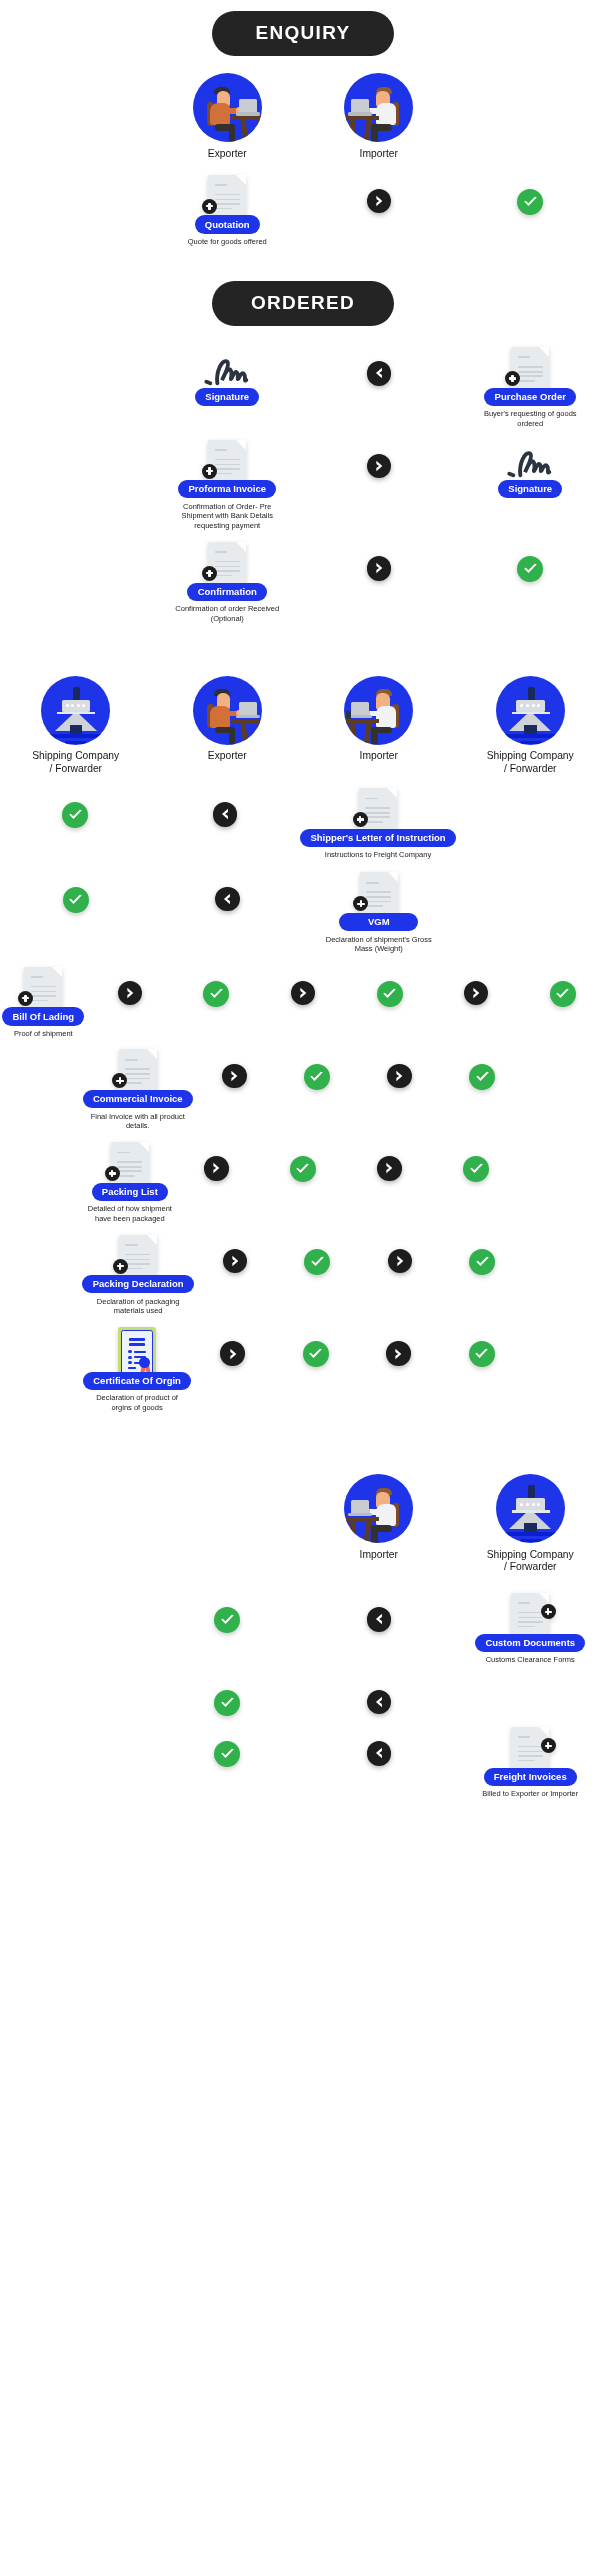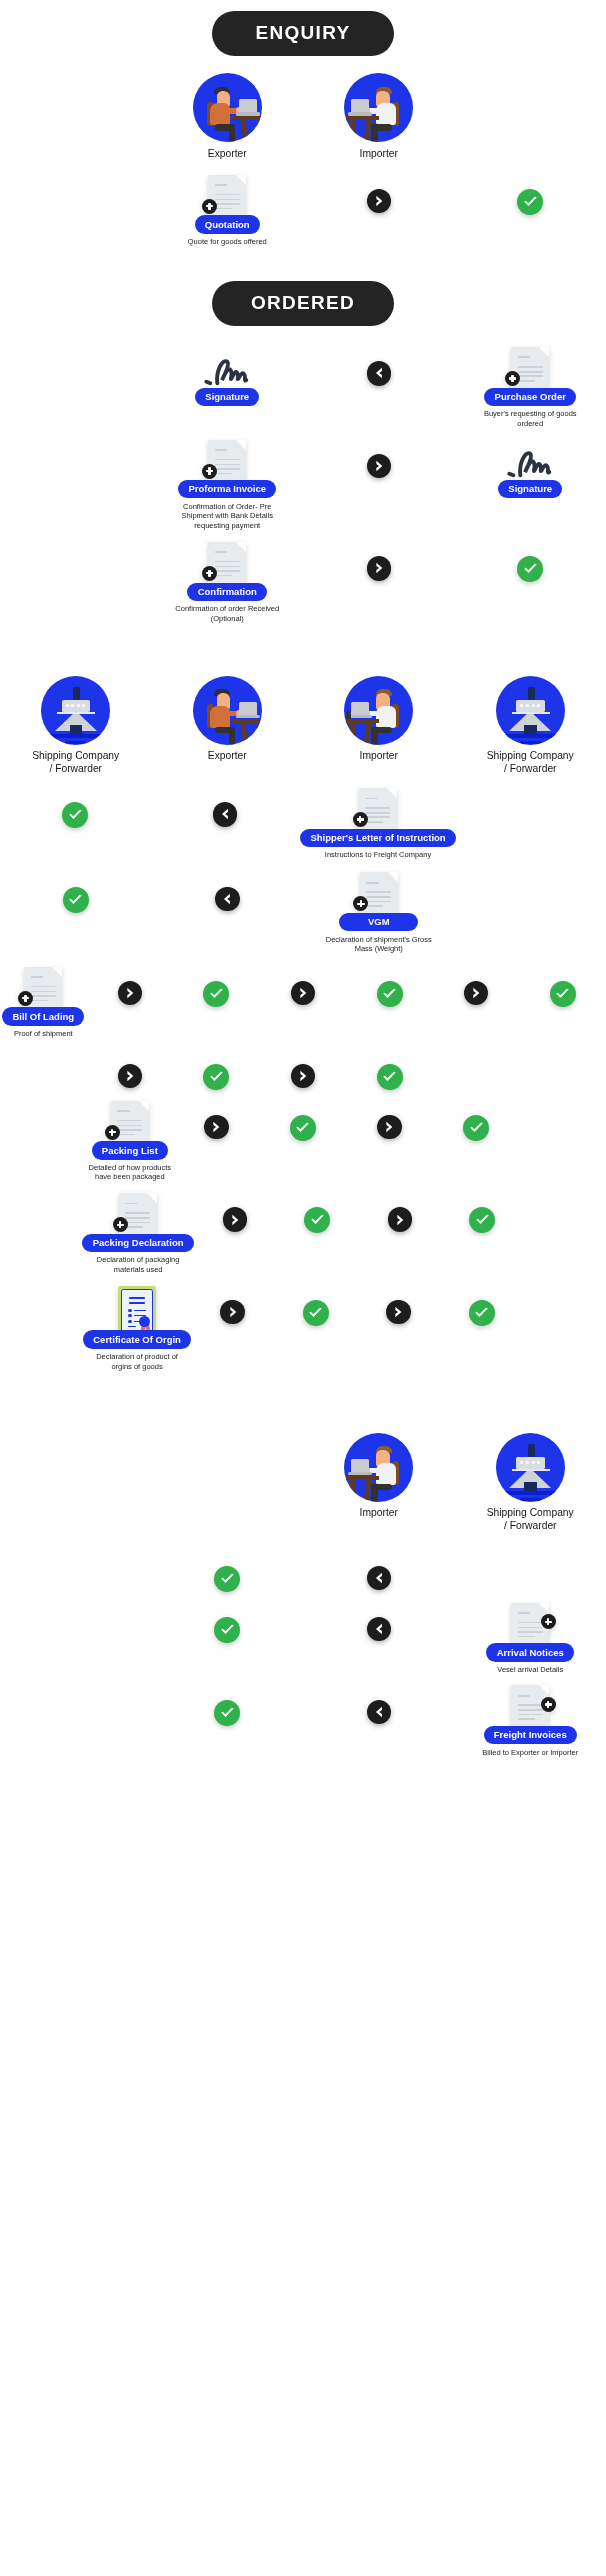--- a/index.html
+++ b/index.html
@@ -546,20 +546,32 @@
             <path d="M1.5 7 L7 12.5 L17.5 1.5 L15 1 L6.8 9.2 L3.5 6 Z" fill="#fff"></path>
           </svg>
       </div>
     </div>
   </div>
 
   <div style="height:11px" class="spacer"></div>
 
   <div class="row" style="grid-template-columns:repeat(7,1fr)">
     <div class="col"></div>
+    <div class="col step">
+      <div class="doc">
+        <div class="ln" style="left:6.3px;top:9.5px;width:12.6px;"></div>
+        <div class="ln" style="left:6.3px;top:19px;width:25px;"></div>
+        <div class="ln" style="left:6.3px;top:24px;width:25px;"></div>
+        <div class="ln" style="left:6.3px;top:28.4px;width:25px;"></div>
+        <div class="ln" style="left:6.3px;top:33px;width:17.4px;"></div>
+        <div class="plus"></div>
+      </div>
+      <div class="pill">Commercial Invoice</div>
+      <div class="caption" style="max-width:142px">Final Invoice with all product details.</div>
+    </div>
     <div class="col align-icon">
       <div class="arrow">
         <svg width="10.3" height="12" viewBox="0 0 13 15">
             <path d="M3 1 L10.5 7.5 L3 14 L3 10 L6.5 7.5 L3 5 Z" fill="#fff"></path>
           </svg>
       </div>
     </div>
     <div class="col align-icon">
       <div class="check">
         <svg width="15" height="12" viewBox="0 0 19 15">
@@ -591,21 +603,21 @@
     <div class="col step">
       <div class="doc">
         <div class="ln" style="left:6.3px;top:9.5px;width:12.6px;"></div>
         <div class="ln" style="left:6.3px;top:19px;width:25px;"></div>
         <div class="ln" style="left:6.3px;top:24px;width:25px;"></div>
         <div class="ln" style="left:6.3px;top:28.4px;width:25px;"></div>
         <div class="ln" style="left:6.3px;top:33px;width:17.4px;"></div>
         <div class="plus"></div>
       </div>
       <div class="pill">Packing List</div>
-      <div class="caption" style="max-width:103px">Detailed of how products have been packaged</div>
+      <div class="caption" style="max-width:103px">Detailed of how shipment have been packaged</div>
     </div>
     <div class="col align-icon">
       <div class="arrow">
         <svg width="10.3" height="12" viewBox="0 0 13 15">
             <path d="M3 1 L10.5 7.5 L3 14 L3 10 L6.5 7.5 L3 5 Z" fill="#fff"></path>
           </svg>
       </div>
     </div>
     <div class="col align-icon">
       <div class="check">
@@ -792,51 +804,51 @@
           </svg>
       </div>
     </div>
     <div class="col align-icon">
       <div class="arrow">
         <svg width="10.3" height="12" viewBox="0 0 13 15">
             <path d="M10 1 L2.5 7.5 L10 14 L10 10 L6.5 7.5 L10 5 Z" fill="#fff"></path>
           </svg>
       </div>
     </div>
+    <div class="col step">
+      <div class="doc">
+        <div class="ln" style="left:6.3px;top:9.5px;width:12.6px;"></div>
+        <div class="ln" style="left:6.3px;top:19px;width:25px;"></div>
+        <div class="ln" style="left:6.3px;top:24px;width:25px;"></div>
+        <div class="ln" style="left:6.3px;top:28.4px;width:25px;"></div>
+        <div class="ln" style="left:6.3px;top:33px;width:17.4px;"></div>
+        <div class="plus" style="left:auto;right:-6.3px;bottom:20.5px;"></div>
+      </div>
+      <div class="pill">Custom Documents</div>
+      <div class="caption">Customs Clearance Forms</div>
+    </div>
   </div>
 
   <div style="height:11px" class="spacer"></div>
 
   <div class="row">
     <div class="col"></div>
     <div class="col align-icon">
       <div class="check">
         <svg width="15" height="12" viewBox="0 0 19 15">
             <path d="M1.5 7 L7 12.5 L17.5 1.5 L15 1 L6.8 9.2 L3.5 6 Z" fill="#fff"></path>
           </svg>
       </div>
     </div>
     <div class="col align-icon">
       <div class="arrow">
         <svg width="10.3" height="12" viewBox="0 0 13 15">
             <path d="M10 1 L2.5 7.5 L10 14 L10 10 L6.5 7.5 L10 5 Z" fill="#fff"></path>
           </svg>
       </div>
-    </div>
-    <div class="col step">
-      <div class="doc">
-        <div class="ln" style="left:6.3px;top:9.5px;width:12.6px;"></div>
-        <div class="ln" style="left:6.3px;top:19px;width:25px;"></div>
-        <div class="ln" style="left:6.3px;top:24px;width:25px;"></div>
-        <div class="ln" style="left:6.3px;top:28.4px;width:25px;"></div>
-        <div class="ln" style="left:6.3px;top:33px;width:17.4px;"></div>
-        <div class="plus" style="left:auto;right:-6.3px;bottom:20.5px;"></div>
-      </div>
-      <div class="pill">Arrival Notices</div>
-      <div class="caption">Vesel arrival Details</div>
     </div>
   </div>
 
   <div style="height:11px" class="spacer"></div>
 
   <div class="row">
     <div class="col"></div>
     <div class="col align-icon">
       <div class="check">
         <svg width="15" height="12" viewBox="0 0 19 15">

